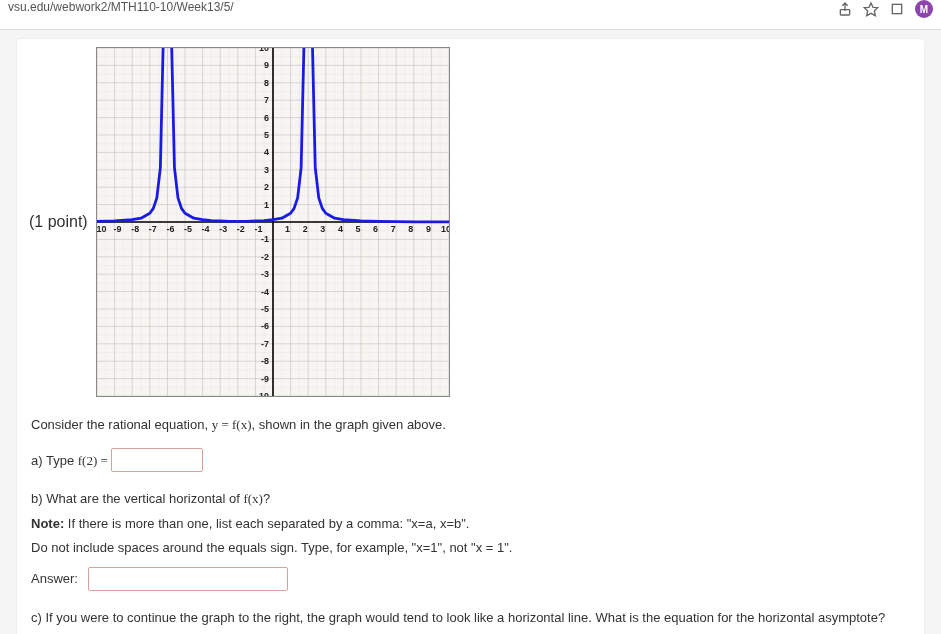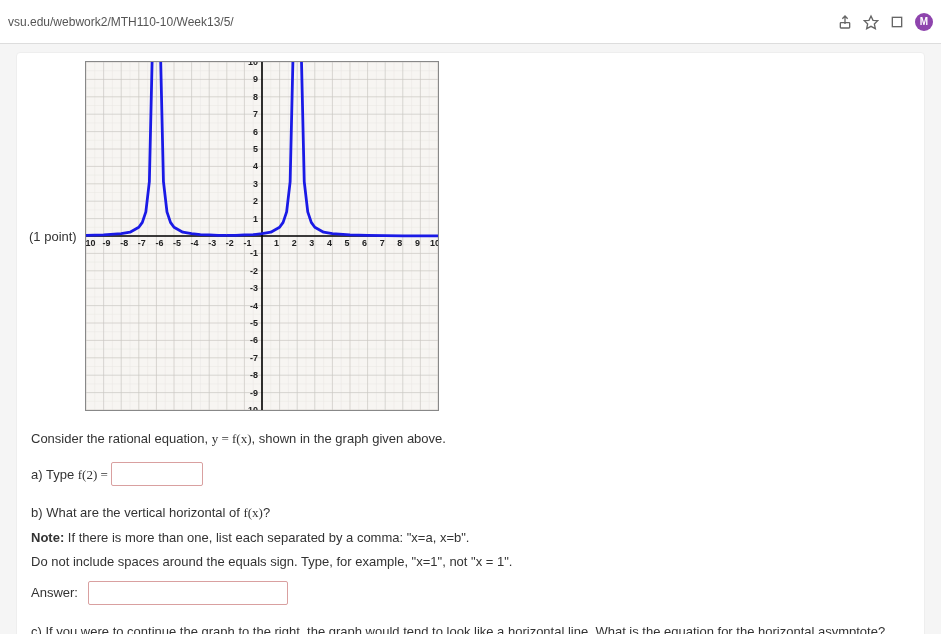--- a/index.html
+++ b/index.html
@@ -1,25 +1,25 @@
 <!DOCTYPE html>
 <html><head>
   <meta charset="utf-8">
   <style>
     * { box-sizing: border-box; margin: 0; padding: 0; }
     body { font-family: Arial, Helvetica, sans-serif; font-size: 13px; color: #333; background: #f5f5f5; }
-    .browser-bar { height: 44px; background: #fff; border-bottom: 1px solid #ddd; display: flex; align-items: center; padding: 0 8px; font-size: 12px; color: #555; position: relative; }
+    .browser-bar { height: 30px; background: #fff; border-bottom: 1px solid #ddd; display: flex; align-items: flex-start; padding: 0 8px; font-size: 12px; color: #555; position: relative; }
     .url-area { flex: 1; }
     .browser-icons { display: flex; gap: 10px; align-items: center; }
     .bicon { width: 16px; height: 16px; display: inline-flex; align-items: center; justify-content: center; color: #666; }
     .bicon svg { width: 16px; height: 16px; }
     .avatar { width: 18px; height: 18px; border-radius: 50%; background: #8e44ad; color: #fff; display: flex; align-items: center; justify-content: center; font-size: 10px; font-weight: bold; }
     .page { background: #fff; margin: 8px 16px; padding: 8px 8px 24px 8px; border: 1px solid #eee; border-radius: 4px; min-height: 590px; }
     .problem-row { display: flex; align-items: center; }
-    .points-label { padding: 0 4px 0 4px; font-size: 13px; white-space: nowrap; }
+    .points-label { padding: 0 4px 0 4px; font-size: 16px; white-space: nowrap; }
     .graph-wrap { width: 354px; height: 350px; border: 1px solid #888; position: relative; background: #f7f5f2; margin-left: 4px; }
     .graph-wrap svg { position: absolute; inset: 0; width: 100%; height: 100%; }
     .body-text { padding: 12px 6px 4px 6px; line-height: 1.9; }
     .body-text p { margin: 4px 0 10px 0; }
     .q-row { margin: 6px 0 14px 0; }
     .math-i { font-family: 'Times New Roman', serif; }
     input[type=text].ans { height: 24px; border: 1px solid #d9a0a0; background: #fff; padding: 2px 6px; font-size: 13px; border-radius: 2px; }
     .ans-a { width: 92px; }
     .ans-long { width: 200px; }
     .label-answer { margin-right: 6px; }

